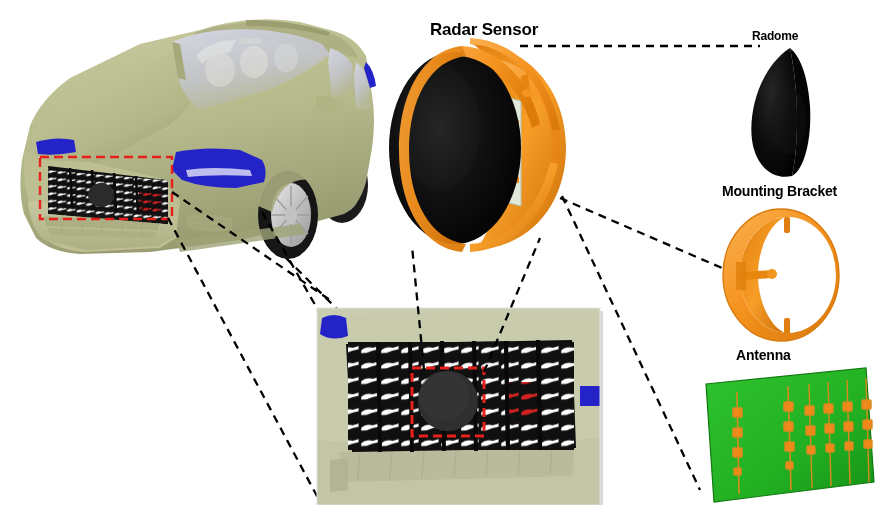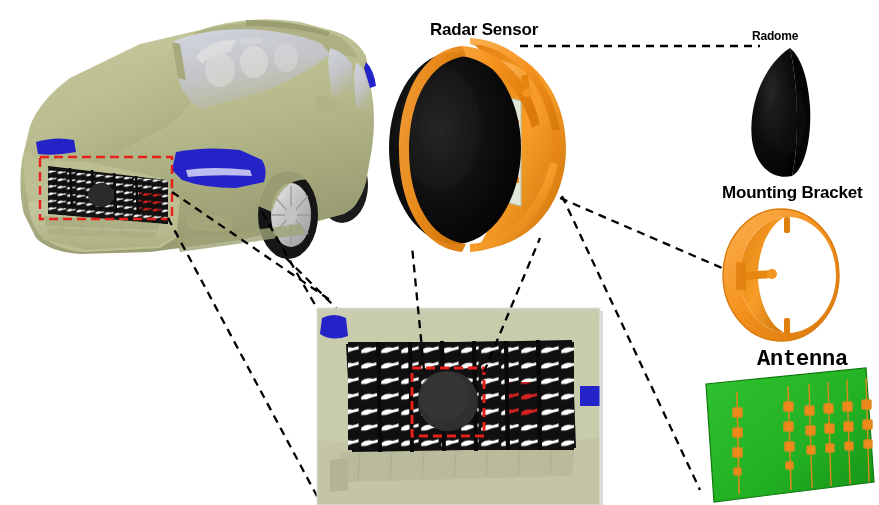--- a/index.html
+++ b/index.html
@@ -12,22 +12,22 @@
   .lbl{
     position:absolute;
     font-family:"Liberation Sans", sans-serif;
     font-weight:bold;
     color:#000000;
     white-space:nowrap;
     letter-spacing:-0.2px;
   }
   #lbl-radar{left:430px;top:20px;font-size:17px;}
   #lbl-radome{left:752px;top:29px;font-size:12px;}
-  #lbl-bracket{left:722px;top:183px;font-size:17px;}
-  #lbl-antenna{left:757px;top:347px;font-size:22px;font-family:Liberation Mono, monospace;}
+  #lbl-bracket{left:722px;top:183px;font-size:14px;}
+  #lbl-antenna{left:736px;top:347px;font-size:14px;}
 
   svg{display:block;}
   .svglayer{position:absolute;left:0;top:0;width:879px;height:505px;}
 </style>
 </head>
 <body>
 
 <div id="stage">
 
   <svg class="svglayer" viewBox="0 0 879 505">

